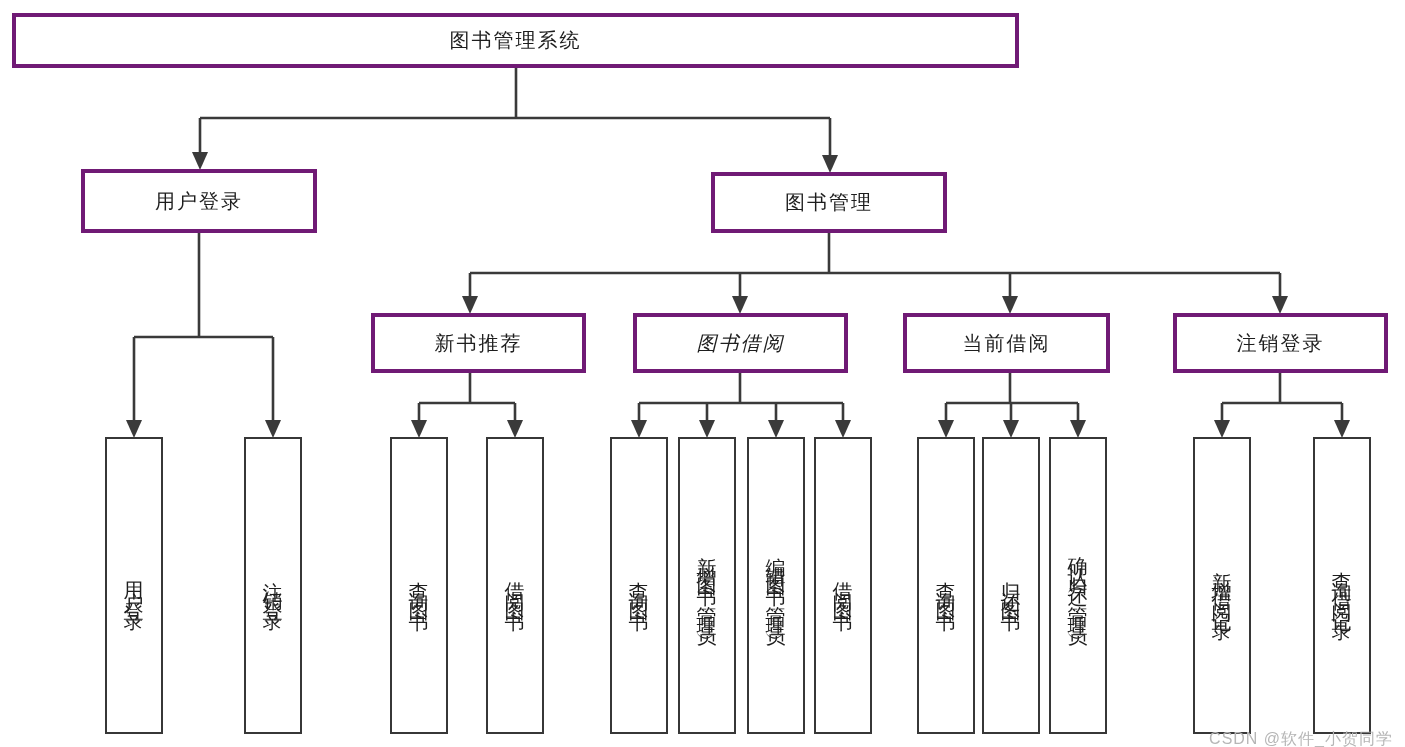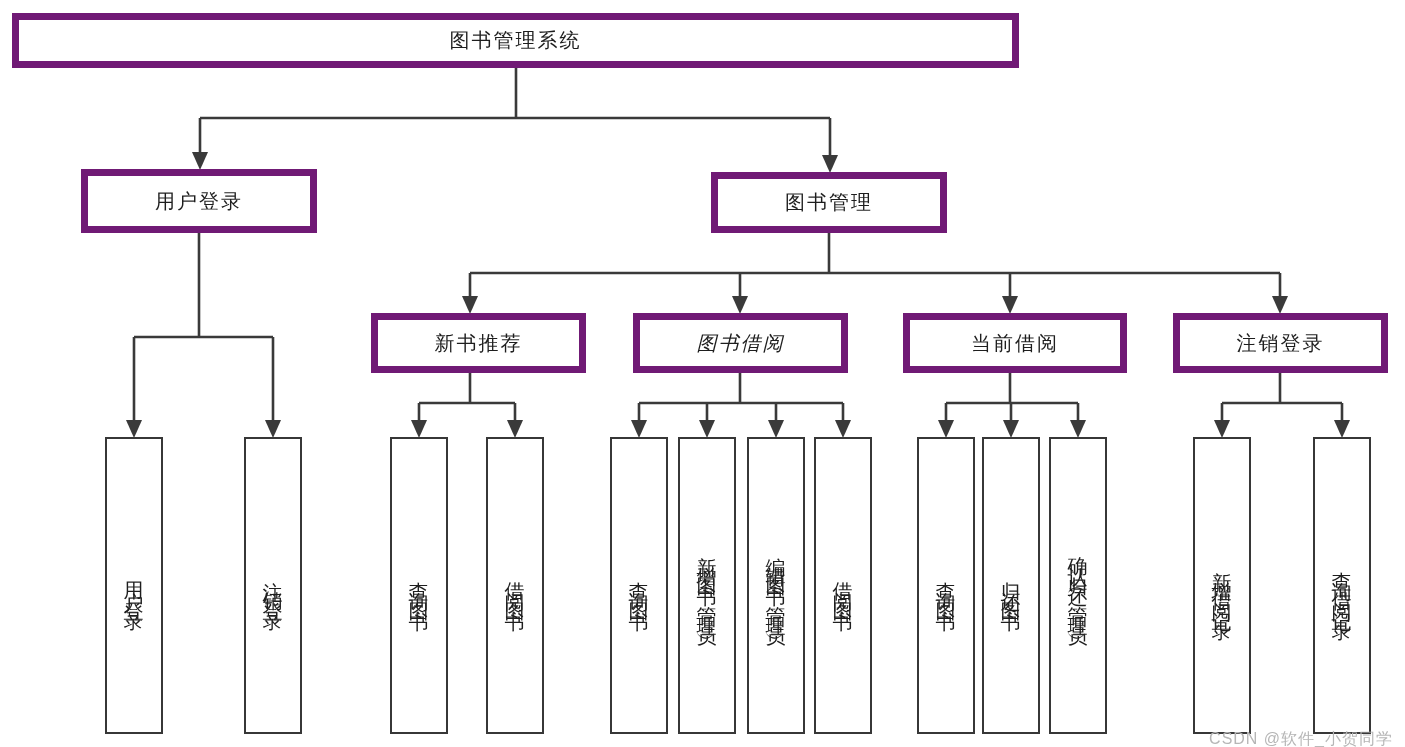--- a/index.html
+++ b/index.html
@@ -1,21 +1,21 @@
 <!DOCTYPE html>
 <html><head>
 <meta charset="utf-8">
 <style>
   html,body{margin:0;padding:0;background:#ffffff;}
   body{font-family:"Liberation Sans",sans-serif;}
   #stage{position:relative;width:1405px;height:747px;background:#ffffff;overflow:hidden;}
   #wires{position:absolute;left:0;top:0;width:1405px;height:747px;}
   .hnode{
     position:absolute;box-sizing:border-box;background:#ffffff;
-    border:7px solid #701a75;display:flex;align-items:center;justify-content:center;
+    border:4px solid #701a75;display:flex;align-items:center;justify-content:center;
     font-size:20px;letter-spacing:2px;color:#1e1e1e;z-index:2;
   }
   .vnode{
     position:absolute;box-sizing:border-box;background:#ffffff;width:58px;height:297px;top:437px;
     border:2px solid #373737;display:flex;align-items:center;justify-content:center;z-index:2;
   }
   .vnode span{
     writing-mode:vertical-rl;text-orientation:mixed;
     font-size:20px;letter-spacing:10px;color:#1e1e1e;line-height:1;
   }
@@ -79,21 +79,21 @@
   <div class="hnode" style="left:711px;top:172px;width:236px;height:61px;">
     <span>图书管理</span>
   </div>
 
   <div class="hnode" style="left:371px;top:313px;width:215px;height:60px;">
     <span>新书推荐</span>
   </div>
   <div class="hnode" style="left:633px;top:313px;width:215px;height:60px;font-style:italic;">
     <span>图书借阅</span>
   </div>
-  <div class="hnode" style="left:903px;top:313px;width:224px;height:60px;">
+  <div class="hnode" style="left:903px;top:313px;width:207px;height:60px;">
     <span>当前借阅</span>
   </div>
   <div class="hnode" style="left:1173px;top:313px;width:215px;height:60px;">
     <span>注销登录</span>
   </div>
 
   <div class="vnode" style="left:105px;">
     <span>用户登录</span>
   </div>
   <div class="vnode" style="left:244px;">

